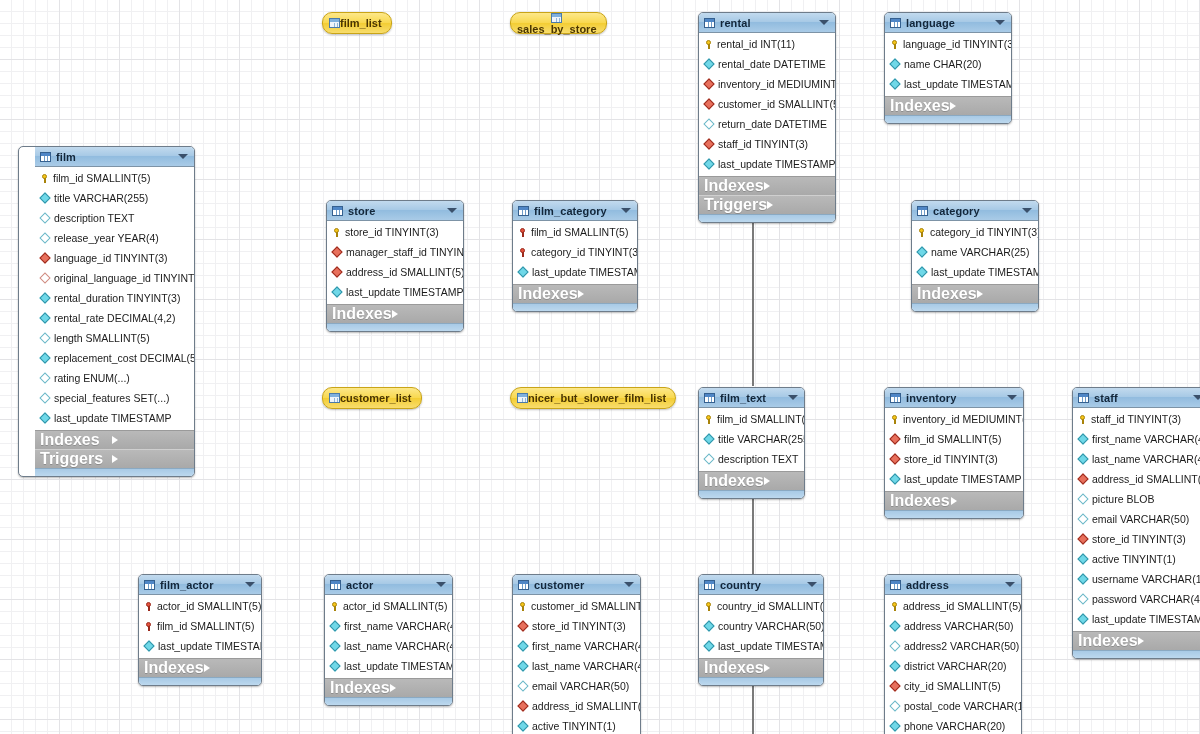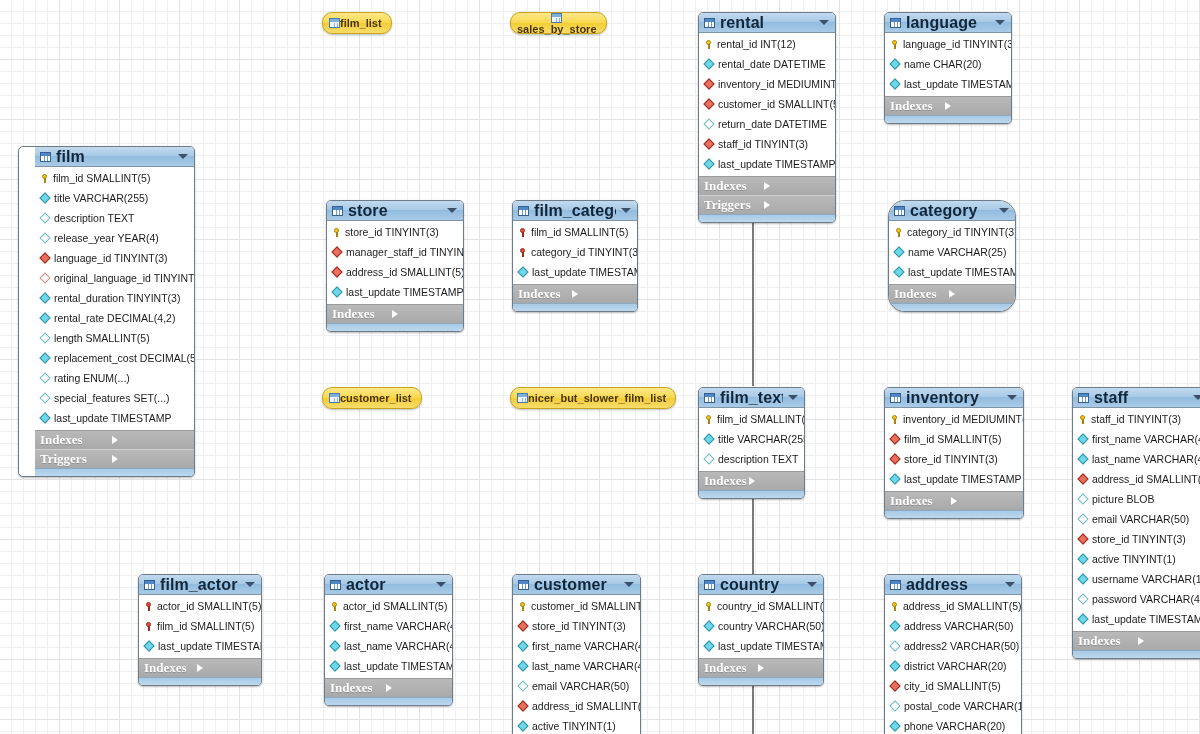--- a/index.html
+++ b/index.html
@@ -34,21 +34,21 @@
     height:19px;display:flex;align-items:center;gap:5px;
     padding:0 5px;
     background:linear-gradient(to bottom,#c2daee 0%,#a8cae6 45%,#92bcdf 50%,#a9cbe7 100%);
     border-bottom:1px solid #7d93a6;
   }
   .tbl-icon{width:11px;height:10px;flex:0 0 auto;
     background:linear-gradient(to bottom,#4f86c6 0 3px,#ffffff 3px 100%);
     border:1px solid #35608f;box-sizing:border-box;position:relative;}
   .tbl-icon:after{content:"";position:absolute;left:3px;top:3px;width:1px;height:5px;background:#6e9cc9;
     box-shadow:3px 0 0 #6e9cc9;}
-  .tn-title{font-size:16px;font-weight:bold;color:#12263a;letter-spacing:.1px;flex:1;
+  .tn-title{font-size:11px;font-weight:bold;color:#12263a;letter-spacing:.1px;flex:1;
     white-space:nowrap;overflow:hidden;}
   .caret{width:0;height:0;border-left:5px solid transparent;border-right:5px solid transparent;
     border-top:5px solid #3a506b;flex:0 0 auto;margin-right:1px;}
 
   .tn-body{background:#fff;padding:1px 0 2px 0;}
   .field{height:20px;display:flex;align-items:center;gap:4px;padding:0 4px 0 5px;
     font-size:10.5px;color:#1b1b1b;white-space:nowrap;}
 
   
   .mk{width:9px;height:9px;flex:0 0 auto;position:relative;}
@@ -69,22 +69,22 @@
   .mk.cyano{background:#ffffff;border:1px solid #6bb8c8;}
   .mk.red{background:#e8705c;border:1px solid #9b2a1c;}
   .mk.redo{background:#ffffff;border:1px solid #d08b80;}
 
   .fname{font-size:10.5px;}
 
   .tn-foot{height:18px;display:flex;align-items:center;padding:0 5px;
     background:linear-gradient(to bottom,#b9b9b9,#a9a9a9);
     border-top:1px solid #9a9a9a;}
   .tn-foot + .tn-foot{border-top:1px solid #cfcfcf;}
-  .tn-foot span{font-size:13px;font-weight:bold;color:#ffffff;flex:1;
-    text-shadow:0 1px 0 rgba(0,0,0,.18);font-family:Liberation Serif, serif;}
+  .tn-foot span{font-size:16px;font-weight:bold;color:#ffffff;flex:1;
+    text-shadow:0 1px 0 rgba(0,0,0,.18);}
   .tri{width:0;height:0;border-top:4px solid transparent;border-bottom:4px solid transparent;
     border-left:6px solid #ffffff;flex:0 0 auto;}
   .tn-strip{height:7px;background:linear-gradient(to bottom,#a8cae6,#bcd8ee);
     border-top:1px solid #8aa9c2;}
 
   
   .view-node{
     position:absolute;z-index:5;height:20px;
     display:flex;align-items:center;padding:0 9px 0 6px;
     background:linear-gradient(to bottom,#fde88a 0%,#f8d84e 50%,#f3cd33 51%,#f8dd6e 100%);
@@ -177,21 +177,21 @@
     </div>
     <div class="table-node" style="left: 698px; top: 12px; width: 136px;">
       <div class="tn-header">
         <span class="tbl-icon"></span>
         <span class="tn-title">rental</span>
         <span class="caret"></span>
       </div>
       <div class="tn-body">
         <div class="field">
           <span class="mk pk"></span>
-          <span class="fname">rental_id INT(12)</span>
+          <span class="fname">rental_id INT(11)</span>
         </div>
         <div class="field">
           <span class="mk d cyan"></span>
           <span class="fname">rental_date DATETIME</span>
         </div>
         <div class="field">
           <span class="mk d red"></span>
           <span class="fname">inventory_id MEDIUMINT(8)</span>
         </div>
         <div class="field">
@@ -296,21 +296,21 @@
           <span class="mk d cyan"></span>
           <span class="fname">last_update TIMESTAMP</span>
         </div>
       </div>
       <div class="tn-foot">
         <span>Indexes</span>
         <span class="tri"></span>
       </div>
       <div class="tn-strip"></div>
     </div>
-    <div class="table-node" style="left: 888px; top: 200px; width: 126px; border-radius: 17px;">
+    <div class="table-node" style="left: 911px; top: 200px; width: 126px;">
       <div class="tn-header">
         <span class="tbl-icon"></span>
         <span class="tn-title">category</span>
         <span class="caret"></span>
       </div>
       <div class="tn-body">
         <div class="field">
           <span class="mk pk"></span>
           <span class="fname">category_id TINYINT(3)</span>
         </div>
@@ -604,17 +604,17 @@
       <span class="view-title">film_list</span>
     </div>
     <div class="view-node" style="left: 510px; top: 12px; flex-direction: column;">
       <span class="view-icon"></span>
       <span class="view-title">sales_by_store</span>
     </div>
     <div class="view-node" style="left: 322px; top: 387px;">
       <span class="view-icon"></span>
       <span class="view-title">customer_list</span>
     </div>
-    <div class="view-node" style="left: 510px; top: 387px;">
+    <div class="view-node" style="left: 510px; top: 387px; border-radius: 11px;">
       <span class="view-icon"></span>
       <span class="view-title">nicer_but_slower_film_list</span>
     </div>
   </div>
 
 </body></html>

